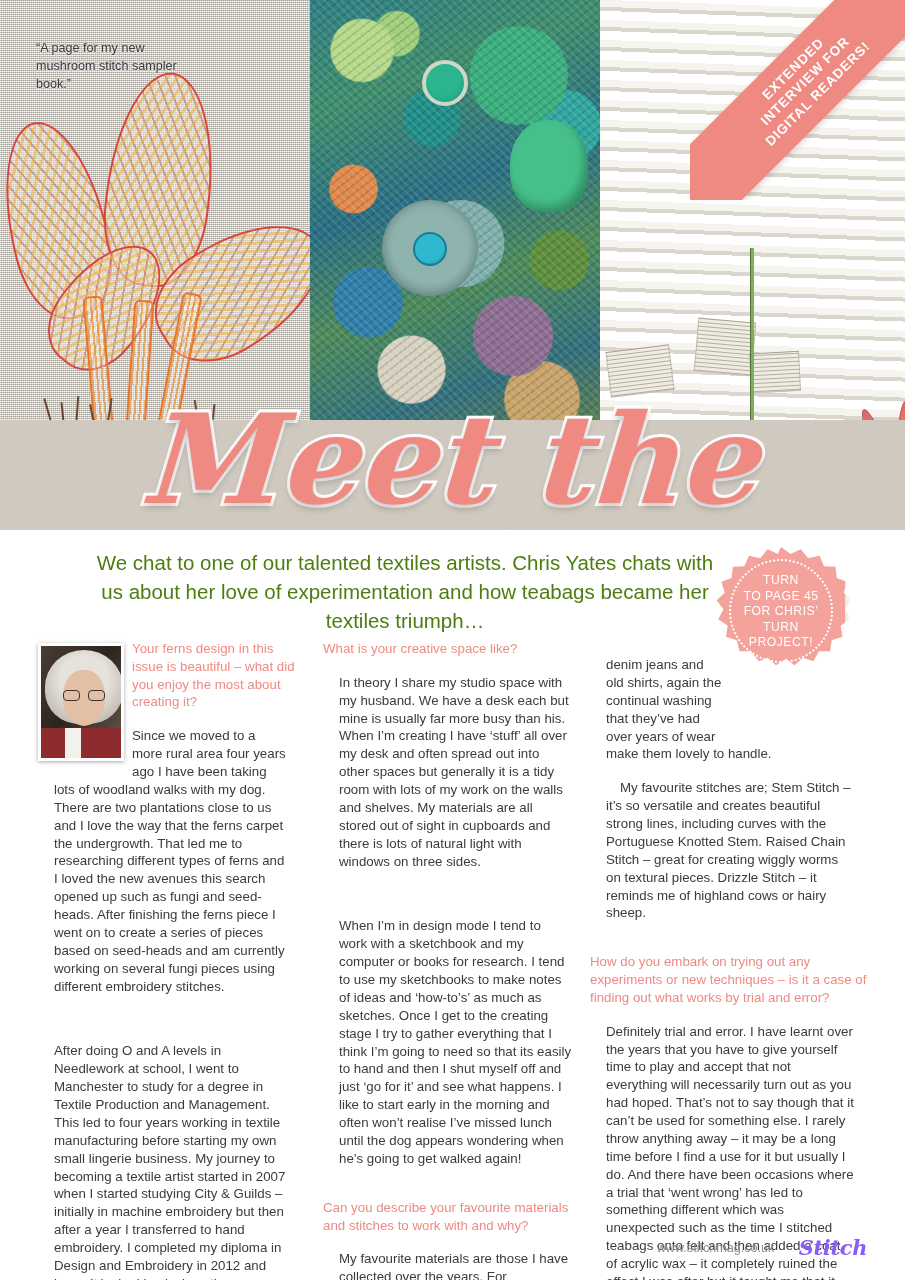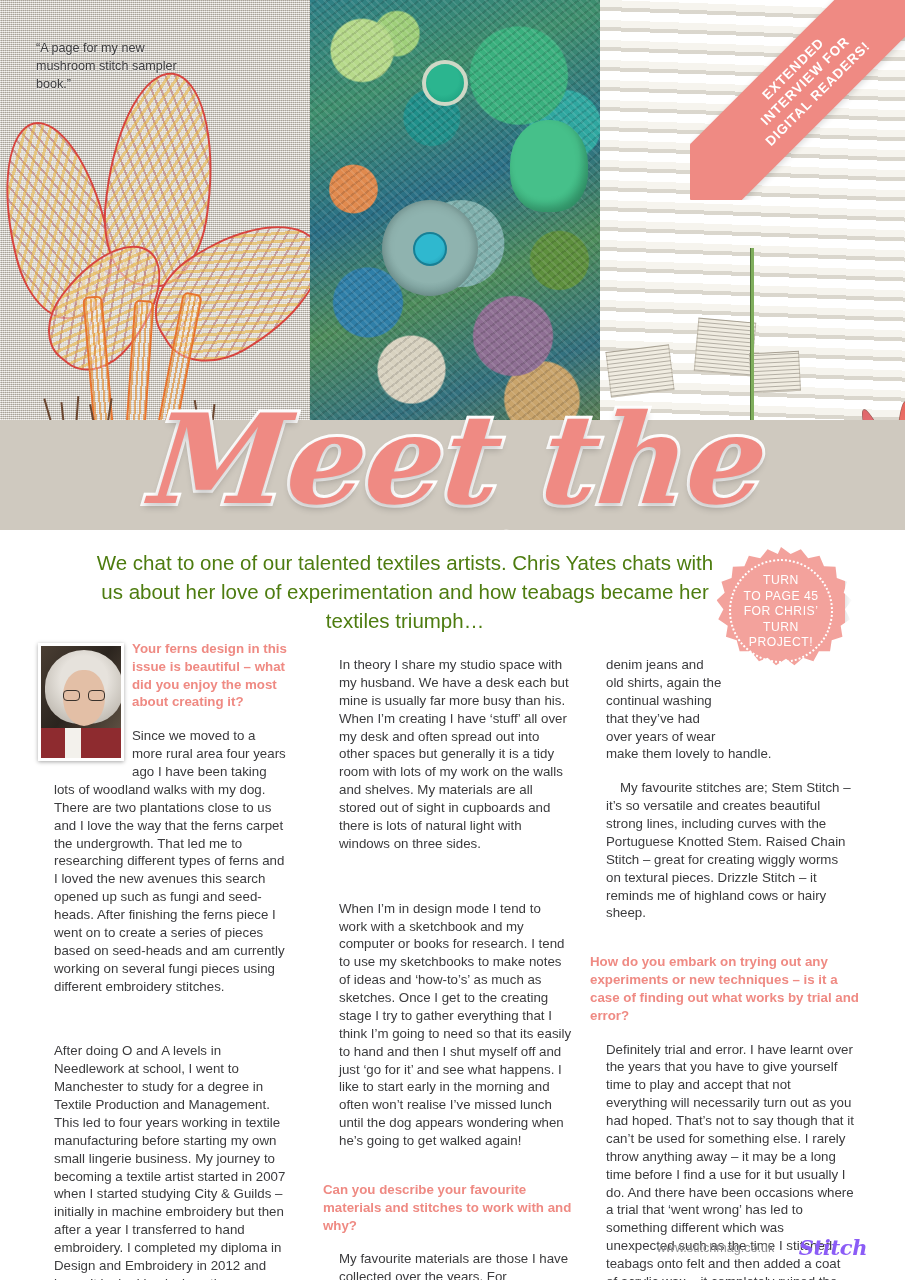--- a/index.html
+++ b/index.html
@@ -203,21 +203,21 @@
     border-radius:46% 46% 50% 50%; background:#e3bfa6; }
   .p-glass { position:absolute; left:22px; top:44px; width:42px; height:11px; }
   .p-glass i { position:absolute; top:0; width:17px; height:11px;
     border:1.6px solid #3a322c; border-radius:4px; }
   .p-glass i.l { left:0; } .p-glass i.r { right:0; }
   .p-neck { position:absolute; left:26px; top:84px; width:34px; height:34px; background:#f3f1ec; border-radius:8px 8px 0 0;}
   .p-cardi { position:absolute; left:0; bottom:0; width:86px; height:30px;
     background:linear-gradient(90deg,#8e2b2f 0 28%, #f3f1ec 28% 46%, #8e2b2f 46% 100%); }
 
   h2.q {
-    color:#ef8a83; font-size:13.3px; line-height:1.34; font-weight:bold;
+    color:#ef8a83; font-size:13.3px; line-height:1.34; font-weight:normal;
     margin:0 0 1px; font-family:"Liberation Sans", sans-serif;
   }
   p.b {
     color:#3b3b3d; font-size:13.3px; line-height:1.345; margin:16px;
     font-family:"Liberation Sans", sans-serif; text-align:left;
   }
   p.b + p.b { text-indent:14px; }
   .gap { height:15px; }
 
   .wrapbox { float:right; width:0; height:112px; shape-outside:none; }
@@ -347,20 +347,21 @@
       <div class="p-neck"></div>
       <div class="p-cardi"></div>
     </div>
     <h2 class="q">Your ferns design in this issue is beautiful – what did you enjoy the most about creating it?</h2>
     <p class="b">Since we moved to a more rural area four years ago I have been taking lots of woodland walks with my dog. There are two plantations close to us and I love the way that the ferns carpet the undergrowth. That led me to researching different types of ferns and I loved the new avenues this search opened up such as fungi and seed-heads. After finishing the ferns piece I went on to create a series of pieces based on seed-heads and am currently working on several fungi pieces using different embroidery stitches.</p>
     <div class="gap"></div>
     <p class="b">After doing O and A levels in Needlework at school, I went to Manchester to study for a degree in Textile Production and Management. This led to four years working in textile manufacturing before starting my own small lingerie business. My journey to becoming a textile artist started in 2007 when I started studying City &amp; Guilds – initially in machine embroidery but then after a year I transferred to hand embroidery. I completed my diploma in Design and Embroidery in 2012 and haven’t looked back since then.</p>
   </div>
 
   <div class="col col2">
+    <h2 class="q">What is your creative space like?</h2>
     <p class="b">In theory I share my studio space with my husband. We have a desk each but mine is usually far more busy than his. When I’m creating I have ‘stuff’ all over my desk and often spread out into other spaces but generally it is a tidy room with lots of my work on the walls and shelves. My materials are all stored out of sight in cupboards and there is lots of natural light with windows on three sides.</p>
     <div class="gap"></div>
     <p class="b">When I’m in design mode I tend to work with a sketchbook and my computer or books for research. I tend to use my sketchbooks to make notes of ideas and ‘how-to’s’ as much as sketches. Once I get to the creating stage I try to gather everything that I think I’m going to need so that its easily to hand and then I shut myself off and just ‘go for it’ and see what happens. I like to start early in the morning and often won’t realise I’ve missed lunch until the dog appears wondering when he’s going to get walked again!</p>
     <div class="gap"></div>
     <h2 class="q">Can you describe your favourite materials and stitches to work with and why?</h2>
     <p class="b">My favourite materials are those I have collected over the years. For embroidery I love to work with old sheets as they are so soft to stitch into. I work quite a lot with old</p>
   </div>
 
   <div class="col col3">
     <div class="wrapbox" style="width:145px; height:104px;"></div>

